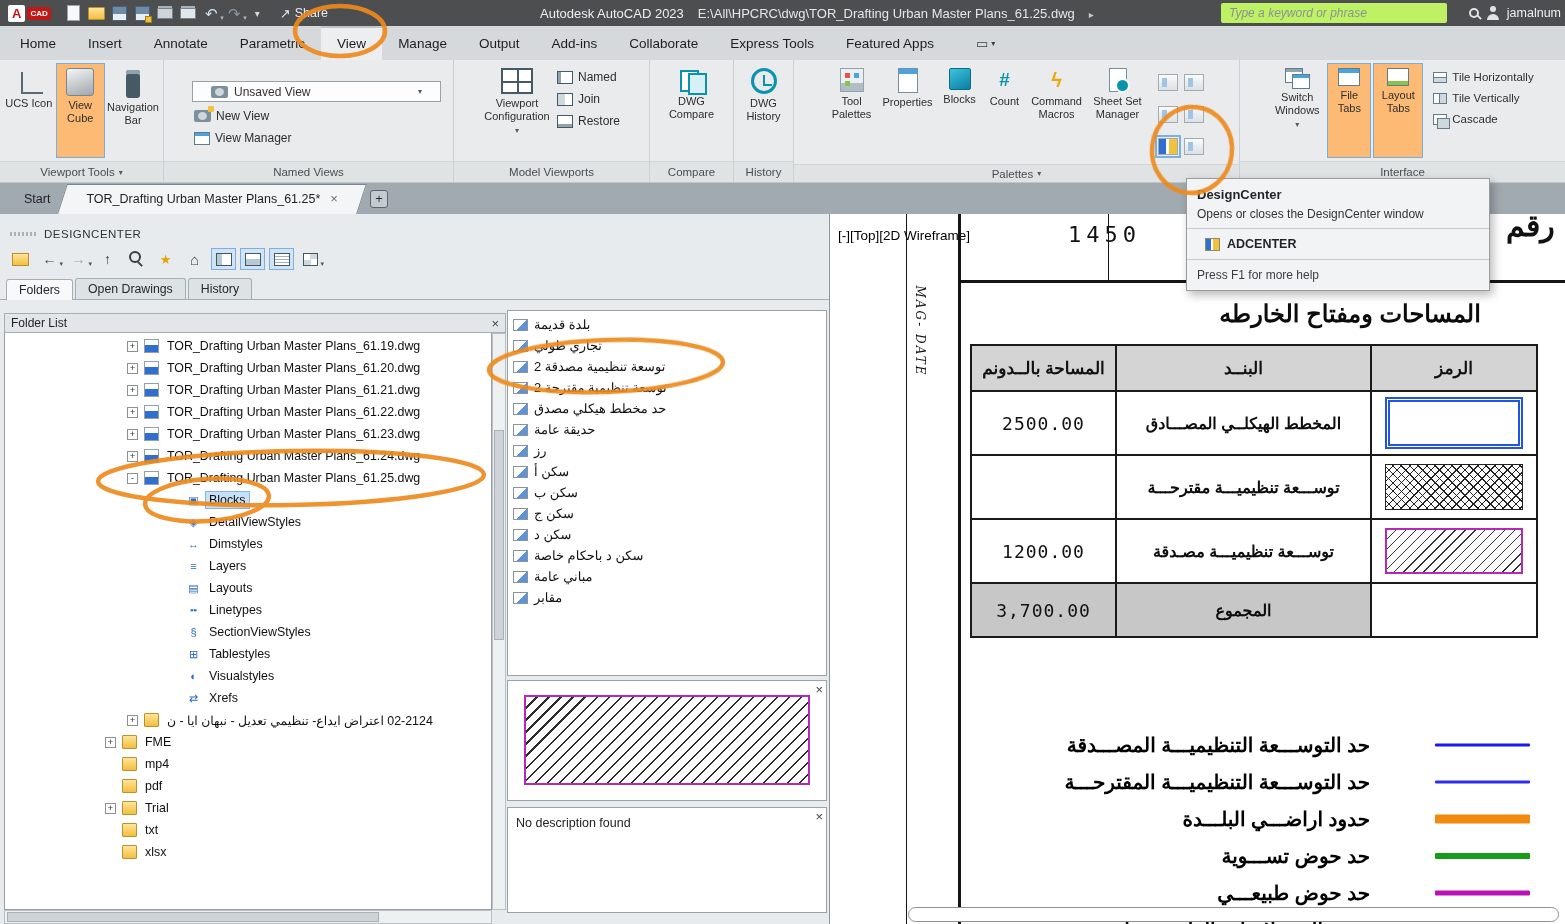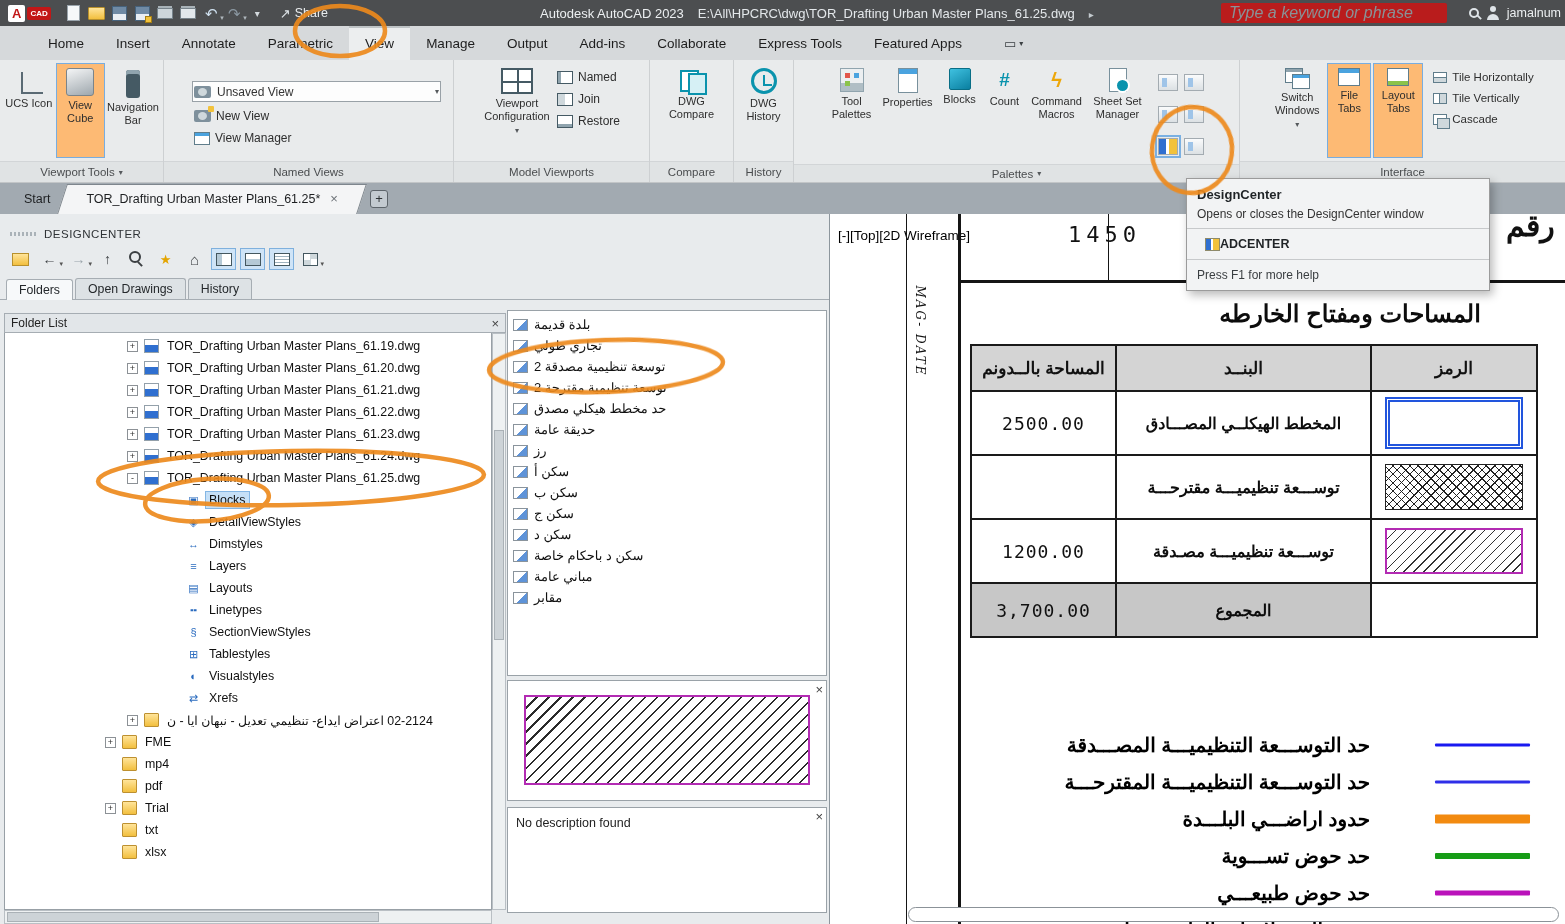--- a/index.html
+++ b/index.html
@@ -22,31 +22,31 @@
   .qbtn[data-name="print-icon"]::before{background:#e2e8ec}
   .qbtn[data-name="undo-icon"]::before{content:"↶";color:#cfe0ef;font-size:15px;line-height:15px}
   .qbtn[data-name="redo-icon"]::before{content:"↷";color:#8b98a2;font-size:15px;line-height:15px}
   .qbtn[data-name="undo-icon"]::after,.qbtn[data-name="redo-icon"]::after{content:"▾";font-size:7px;color:#aeb6bc;position:absolute;right:-2px;bottom:2px}
   .qbtn[data-name="customize-icon"]::before{content:"▾";color:#d4dade;font-size:10px}
   .share{display:flex;align-items:center;gap:4px;font-size:12.5px;margin-left:6px}
   .ic-share::before{content:"↗";font-size:13px;color:#dfe5e9}
   .tb-title{position:absolute;left:540px;top:0;height:26px;display:flex;align-items:center;gap:14px;font-size:13px;white-space:nowrap;color:#eceff1}
   .tb-path{color:#e3e7ea}
   .tb-chevron::before{content:"▸";font-size:10px;color:#c3cace}
-  .tb-search{position:absolute;right:118px;top:3px;width:226px;height:20px;background:#b91c1c;border:none;border-radius:2px;padding:0 8px;font-size:16px;font-family:"Liberation Sans",sans-serif}
+  .tb-search{position:absolute;right:118px;top:3px;width:226px;height:20px;background:#bef264;border:none;border-radius:2px;padding:0 8px;font-size:12px;font-family:"Liberation Sans",sans-serif}
   .tb-search::placeholder{color:#8a9196;font-style:italic}
   .tb-right{position:absolute;right:4px;top:0;height:26px;display:flex;align-items:center;gap:7px;color:#eceff1;font-size:12.5px}
   .mag{position:relative;width:10px;height:10px;border:2px solid #dfe4e8;border-radius:50%}
   .mag::after{content:"";position:absolute;width:6px;height:2px;background:#dfe4e8;right:-5px;bottom:-2px;transform:rotate(45deg)}
   .ic-user{position:relative;width:14px;height:14px}
   .ic-user::before{content:"";position:absolute;top:0;left:4px;width:6px;height:6px;border-radius:50%;background:#dfe4e8}
   .ic-user::after{content:"";position:absolute;bottom:0;left:1px;width:12px;height:6px;border-radius:6px 6px 0 0;background:#dfe4e8}
 
   
-  .rtabs-row{position:absolute;top:26px;left:0;right:0;height:34px;background:#d6d9db;display:flex;align-items:stretch;padding-left:32px;z-index:4}
+  .rtabs-row{position:absolute;top:26px;left:0;right:0;height:34px;background:#d6d9db;display:flex;align-items:stretch;padding-left:4px;z-index:4}
   .rtabs{display:flex;align-items:stretch}
   .rtab{padding:0 16px;font-size:13.5px;color:#1d1d1d;display:flex;align-items:center;cursor:default}
   .rtab.active{background:#eceeef;box-shadow:inset 0 2px 0 #bfc4c6}
   .ribbon-toggle{display:flex;align-items:center;gap:3px;margin-left:26px;color:#3c4043;font-size:10px}
   .ribbon-toggle::before{content:"▭";font-size:13px}
   .ribbon-toggle::after{content:"▾";font-size:8px}
 
   
   .ribbon{position:absolute;top:60px;left:0;right:0;height:123px;background:#e9ebec;display:flex;border-bottom:1px solid #c2c5c7;z-index:4}
   .panel{border-right:1px solid #cdd0d2;display:flex;flex-direction:column;flex:none}
@@ -96,21 +96,21 @@
   .i-switchwin{width:24px;height:20px}
   .i-switchwin::before{content:"";position:absolute;left:0;top:0;width:16px;height:13px;background:#fff;border:1px solid #607d8b;box-shadow:inset 0 3px 0 #90a4ae}
   .i-switchwin::after{content:"";position:absolute;left:7px;top:6px;width:16px;height:13px;background:#fff;border:1px solid #607d8b;box-shadow:inset 0 3px 0 #4aa3df}
   .i-filetabs{width:22px;height:18px;background:#fff;border:1px solid #607d8b;box-shadow:inset 0 4px 0 #4aa3df}
   .i-layouttabs{width:22px;height:18px;background:#fff;border:1px solid #607d8b;box-shadow:inset 0 -4px 0 #8bc34a}
   .i-tileh{width:14px;height:11px;border:1px solid #607d8b;background:linear-gradient(#fff 4px,#607d8b 4px 5px,#cfd8dc 5px)}
   .i-tilev{width:14px;height:11px;border:1px solid #607d8b;background:linear-gradient(90deg,#fff 5px,#607d8b 5px 6px,#cfd8dc 6px)}
   .i-cascade{width:14px;height:11px;position:relative;border:1px solid #607d8b;background:#fff}
   .i-cascade::after{content:"";position:absolute;left:3px;top:3px;width:11px;height:9px;background:#cfd8dc;border:1px solid #607d8b}
   .nv{flex-direction:column;align-items:stretch;padding:6px 12px 0 28px;gap:6px}
-  .nv-combo{height:21px;background:#fdfdfd;border:1px solid #99a1a7;display:flex;align-items:center;gap:6px;padding:0 1px;font-size:12px;color:#333}
+  .nv-combo{height:21px;background:#fdfdfd;border:1px solid #99a1a7;display:flex;align-items:center;gap:6px;padding:0 18px;font-size:12px;color:#333}
   .nv-combo .dda{margin-left:auto}
 
   
   .ftabs{position:absolute;top:183px;left:0;right:0;height:31px;background:#a2aab1;display:flex;align-items:stretch;padding-left:6px;z-index:3}
   .ftab{position:relative;display:flex;align-items:center;padding:0 18px;font-size:12.5px;color:#1d1f21;white-space:nowrap}
   .ftab::before{content:"";position:absolute;inset:1px -6px 0 -6px;transform:skewX(-18deg);border-right:1px solid #868e95}
   .ftab.active::before{background:#f4f5f6;border:1px solid #7e868d;border-bottom:none}
   .ftab span,.ftab .tclose{position:relative;z-index:1}
   .tclose{margin-left:10px;color:#6b7177;font-size:13px}
   .fplus{width:18px;height:18px;align-self:center;margin-left:14px;border:1px solid #5d646a;border-radius:3px;color:#2d3134;font-size:13px;display:flex;align-items:center;justify-content:center;background:#c3cad0}
@@ -210,21 +210,21 @@
   .leg-row{position:relative;height:37px}
   .leg-text{position:absolute;right:195px;top:50%;transform:translateY(-50%);font-size:20px;font-weight:bold;color:#000;white-space:nowrap}
   .leg-line{position:absolute;right:35px;width:95px;top:50%;transform:translateY(-50%);border-radius:1px}
   .cmd-edge{position:absolute;left:78px;right:6px;bottom:2px;height:15px;border:1px solid #8b9298;border-radius:8px;background:#fff}
 
   
   .tooltip{position:absolute;left:1186px;top:178px;width:304px;background:#f2f3f4;border:1px solid #9b9b9b;box-shadow:3px 4px 9px rgba(0,0,0,.28);padding:8px 10px;z-index:40;font-size:12px;color:#333}
   .tt-title{font-size:13px;font-weight:bold;color:#1f2326;margin-bottom:5px}
   .tt-desc{margin-bottom:7px}
   .tt-div{height:1px;background:#c7c9cb;margin:5px -10px}
-  .tt-cmd{display:flex;align-items:center;padding:3px 8px}
+  .tt-cmd{display:flex;align-items:center;gap:7px;padding:3px 8px}
   .tt-cmd-text{font-weight:bold;color:#1f2326;font-size:12.5px}
   .i-dc{display:inline-block;width:15px;height:13px;border:1px solid #8e8a6a;background:linear-gradient(90deg,#2f6fd0 38%,#fff 38% 55%,#f2c23c 55%)}
   .tt-help{padding-top:3px;color:#3a3e41}
 
   
   .anno{position:absolute;inset:0;z-index:60;pointer-events:none}
 </style>
 </head>
 <body>
 

